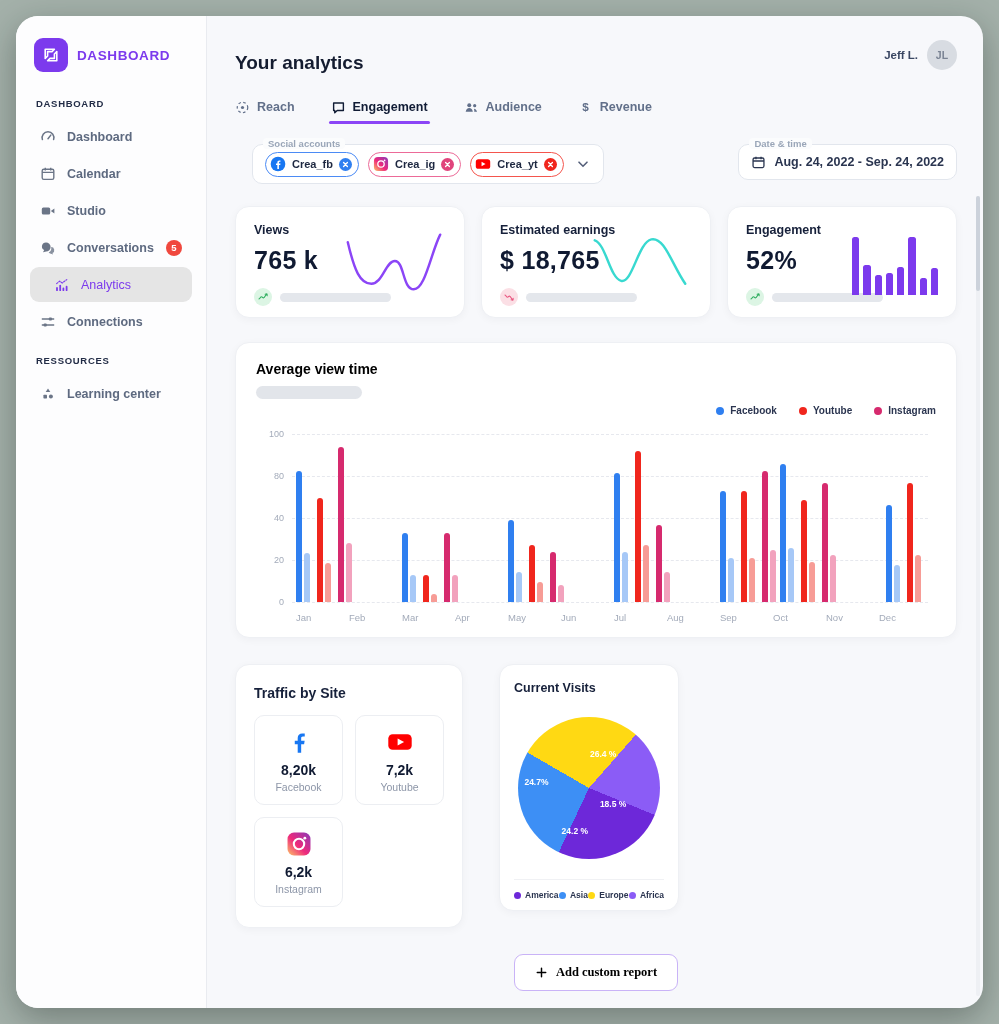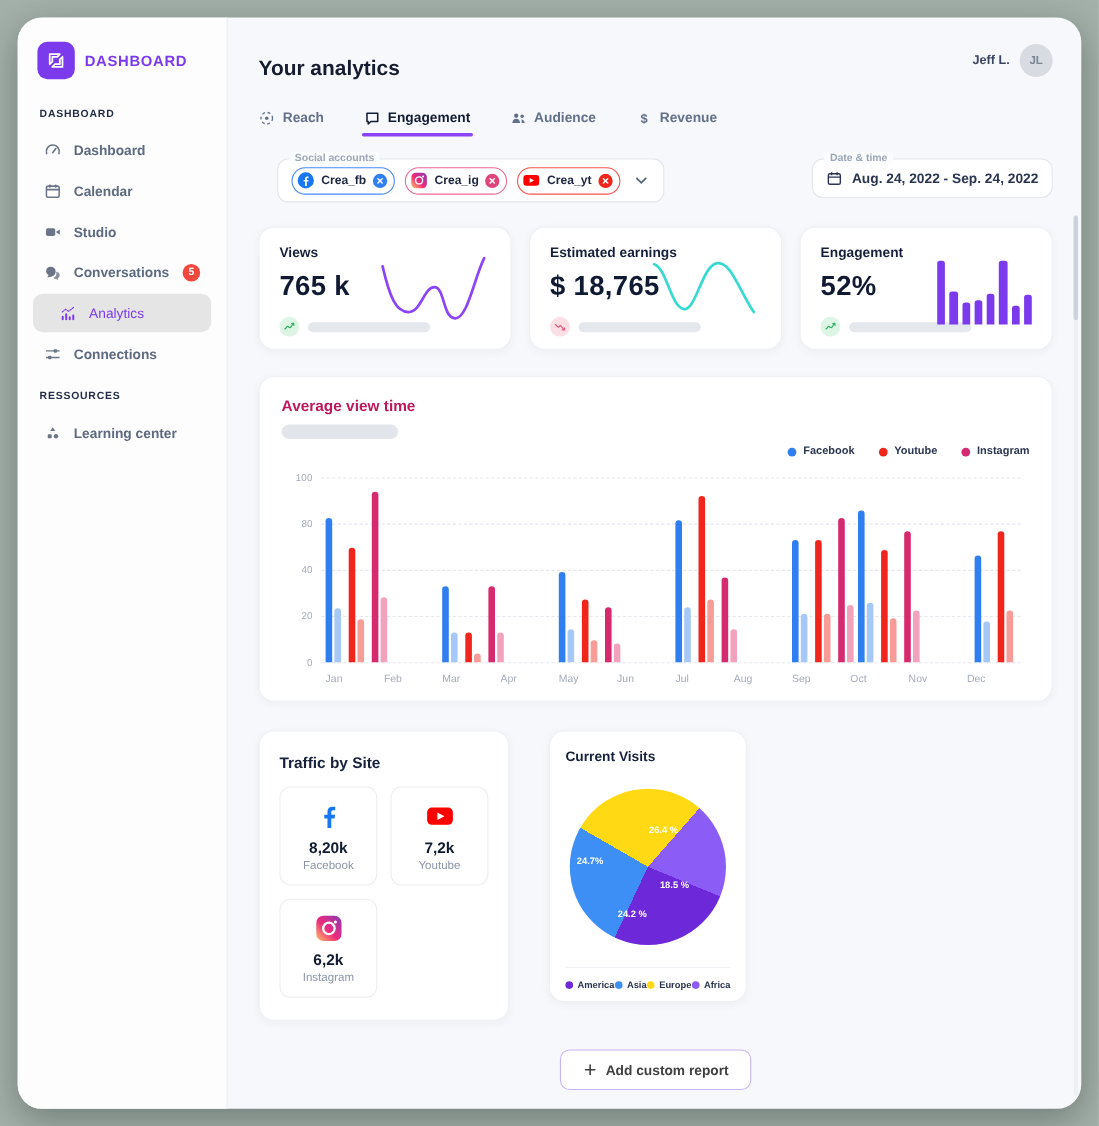--- a/index.html
+++ b/index.html
@@ -70,21 +70,21 @@
   .trend-circle svg { width:12px; height:12px; }
   .trend-up-bg { background:#dcf5e4; }
   .trend-down-bg { background:#fbdfe5; }
   .skeleton { height:9px; border-radius:5px; background:#e4e7ec; width:58%; }
   .spark { position:absolute; right:14px; top:22px; width:112px; height:66px; }
   .minibars { position:absolute; right:18px; top:30px; width:86px; height:58px; display:flex; align-items:flex-end; gap:4px; }
   .minibars .mb { flex:1; background:#7c3aed; border-radius:2.5px 2.5px 0 0; }
 
   
   .chart-card { margin-top:24px; padding:18px 20px 14px; }
-  .chart-title { font-size:14px; font-weight:800; color:#be185d; }
+  .chart-title { font-size:14px; font-weight:800; color:#000000; }
   .chart-skel { width:106px; height:13px; border-radius:7px; background:#e2e5ea; margin-top:9px; }
   .chart-legend { display:flex; justify-content:flex-end; gap:22px; margin-top:6px; }
   .legend-item { display:flex; align-items:center; gap:6px; font-size:10px; font-weight:700; color:#2b3550; }
   .legend-dot { width:8px; height:8px; border-radius:50%; }
   .plot-wrap { margin:18px 8px 0 36px; position:relative; height:168px; }
   .gridline { position:absolute; left:0; right:0; border-top:1px dashed #e6e8ee; }
   .ytick { position:absolute; left:-34px; width:26px; text-align:right; transform:translateY(-50%);
            font-size:9px; color:#a3abba; }
   .slots { position:absolute; left:0; right:0; top:0; bottom:0; display:flex; }
   .slot { flex:1; display:flex; align-items:flex-end; padding-left:4px; }
@@ -108,22 +108,22 @@
   .visits-title { font-size:12.5px; font-weight:800; color:#16203a; }
   .pie-wrap { width:142px; height:142px; margin:22px auto 20px; position:relative; }
   .pie { width:100%; height:100%; border-radius:50%; }
   .pie-label { position:absolute; font-size:8.5px; font-weight:600; color:#fff; transform:translate(-50%,-50%); white-space:nowrap; }
   .pie-legend { border-top:1px solid #f0f1f4; padding-top:10px; display:flex; justify-content:space-between; }
   .pie-legend .legend-item { font-size:8.5px; gap:4px; }
   .pie-legend .legend-dot { width:7px; height:7px; }
 
   .action-row { display:flex; justify-content:center; margin-top:26px; }
   .add-report-btn { display:flex; align-items:center; gap:8px; height:37px; padding:0 20px;
-        background:#fff; border:1px solid #c9b3f7; border-radius:9px; color:#404040;
-        font-size:12.5px; font-weight:700; cursor:pointer; font-family:Liberation Sans, sans-serif; }
+        background:#fff; border:1px solid #c9b3f7; border-radius:9px; color:#000000;
+        font-size:12.5px; font-weight:700; cursor:pointer; font-family:Liberation Serif, serif; }
   .add-report-btn svg { width:13px; height:13px; }
 
   .scrollbar-track { position:absolute; right:3px; top:180px; bottom:12px; width:4px; background:#eef0f4; border-radius:2px; }
   .scrollbar-thumb { position:absolute; top:0; width:4px; height:95px; background:#ccd2db; border-radius:2px; }
 </style>
 </head>
 <body>
 
 <div class="app">
 

